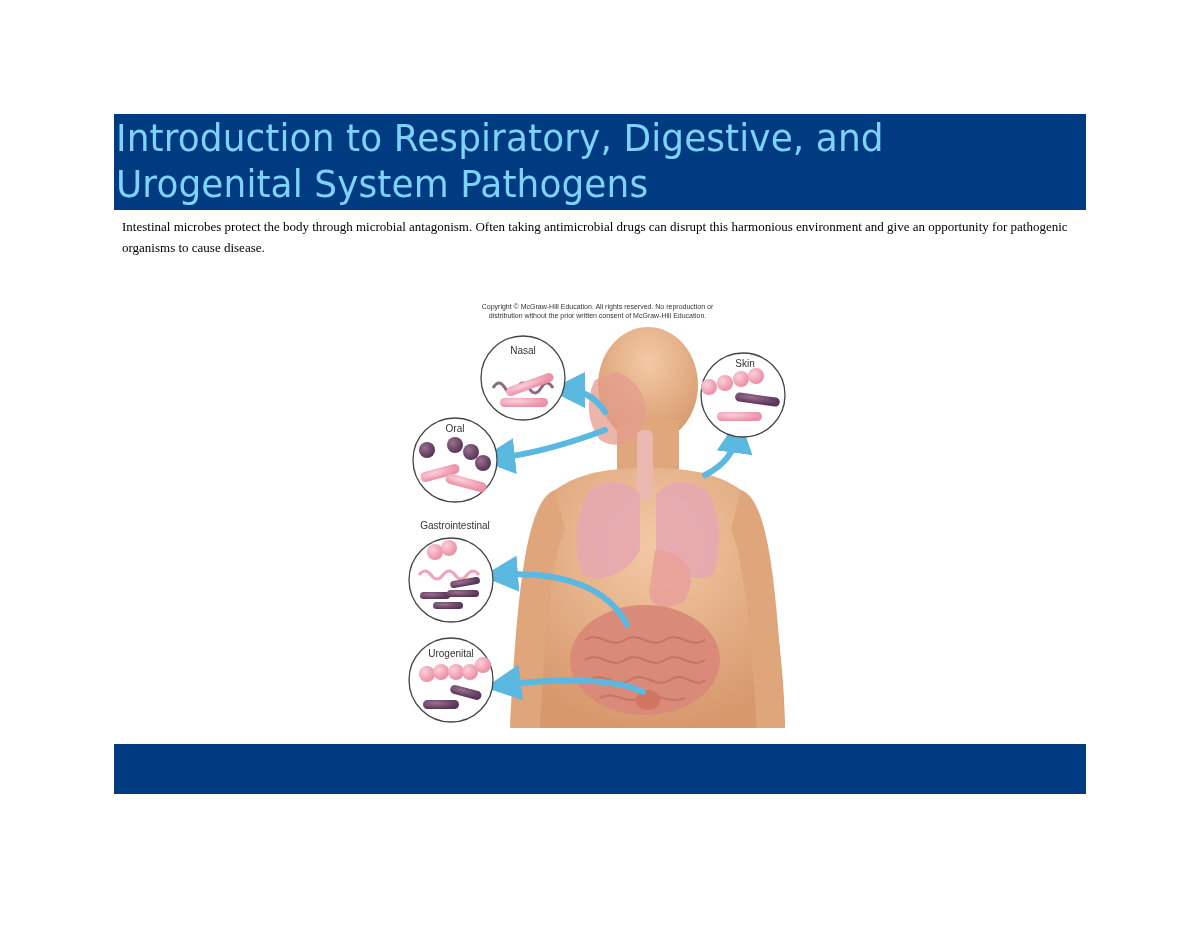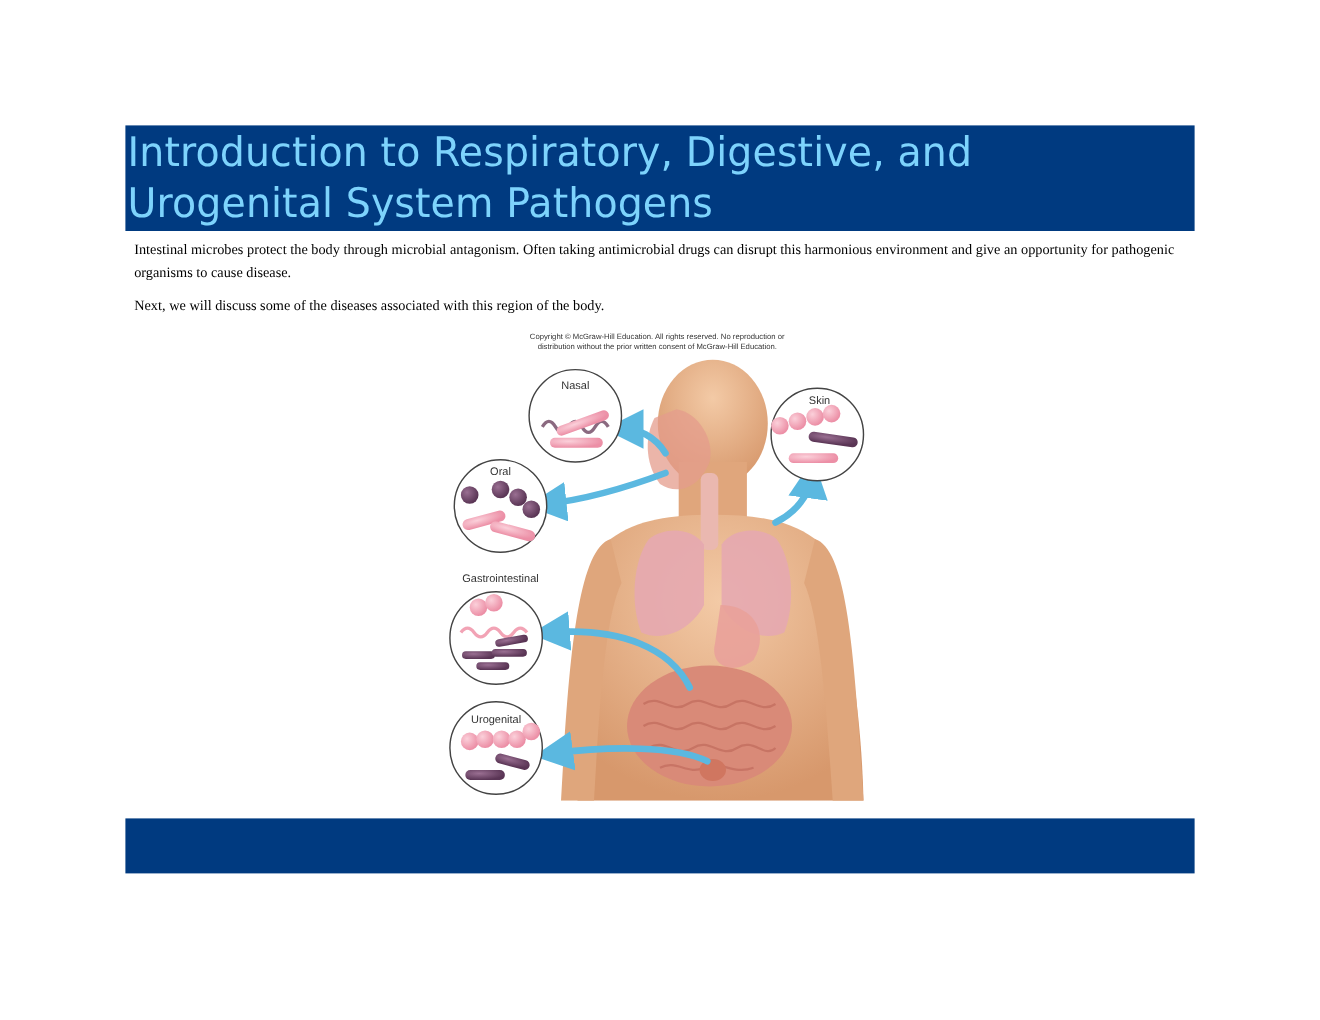--- a/index.html
+++ b/index.html
@@ -33,21 +33,20 @@
 </head>
 <body>
 
 <div class="title-bar">
   <div class="title-text">Introduction to Respiratory, Digestive, and</div>
   <div class="title-text">Urogenital System Pathogens</div>
 </div>
 
 <div class="body-text">
   <p>Intestinal microbes protect the body through microbial antagonism. Often taking antimicrobial drugs can disrupt this harmonious environment and give an opportunity for pathogenic organisms to cause disease.</p>
-  <p>Next, we will discuss some of the diseases associated with this region of the body.</p>
 </div>
 
 <div class="figure">
   <div class="copyright">
     <div>Copyright © McGraw-Hill Education. All rights reserved. No reproduction or</div>
     <div>distribution without the prior written consent of McGraw-Hill Education.</div>
   </div>
   <svg width="385" height="428" viewBox="0 0 385 428">
     <defs>
       <radialGradient id="skinG" cx="50%" cy="30%" r="70%">

